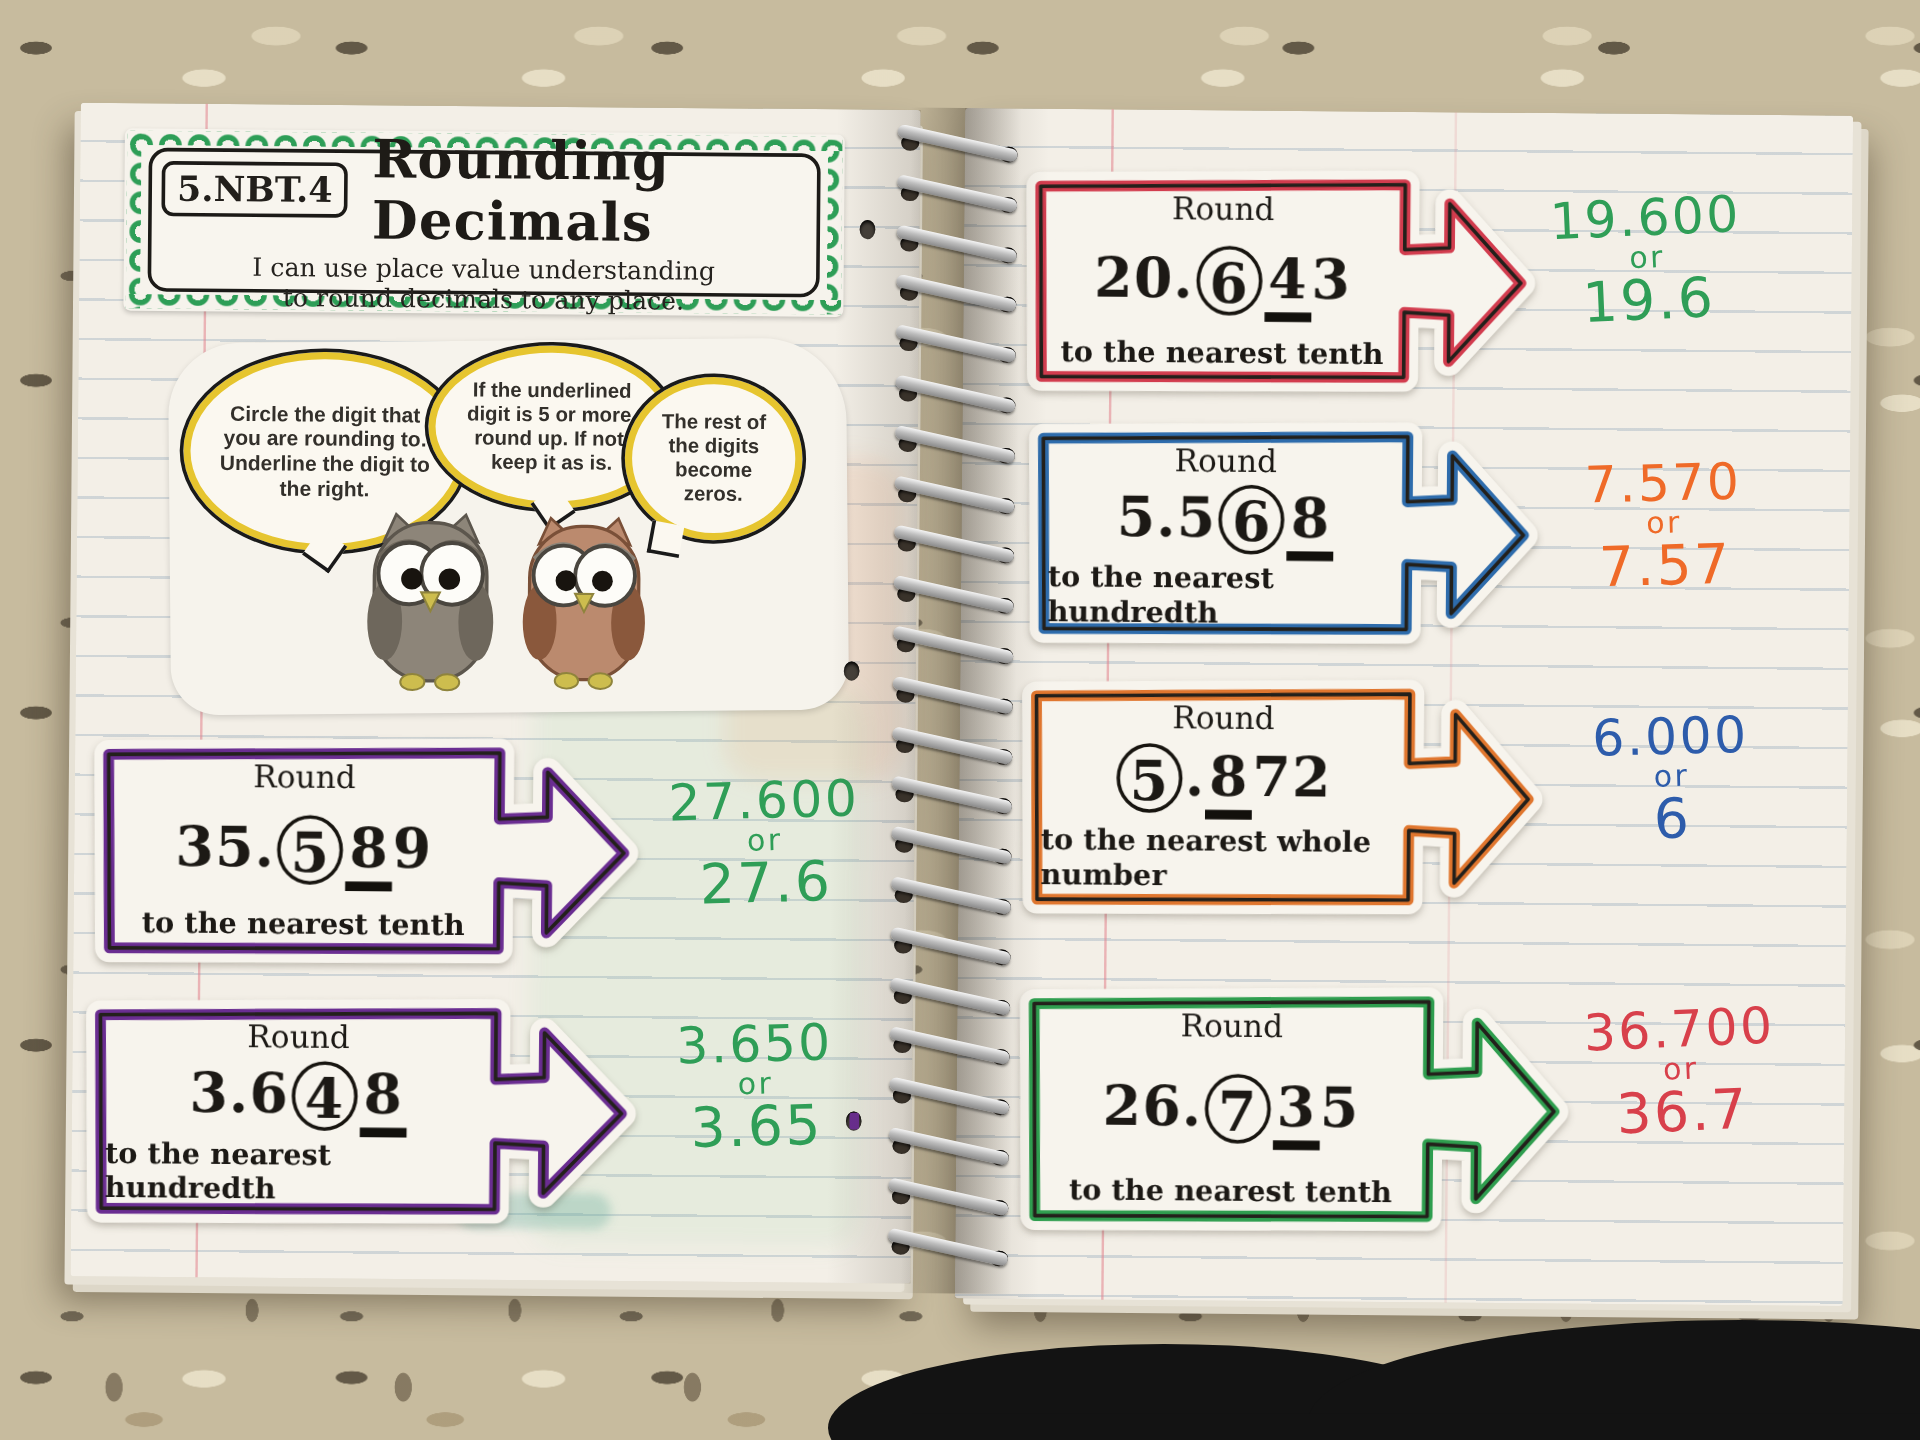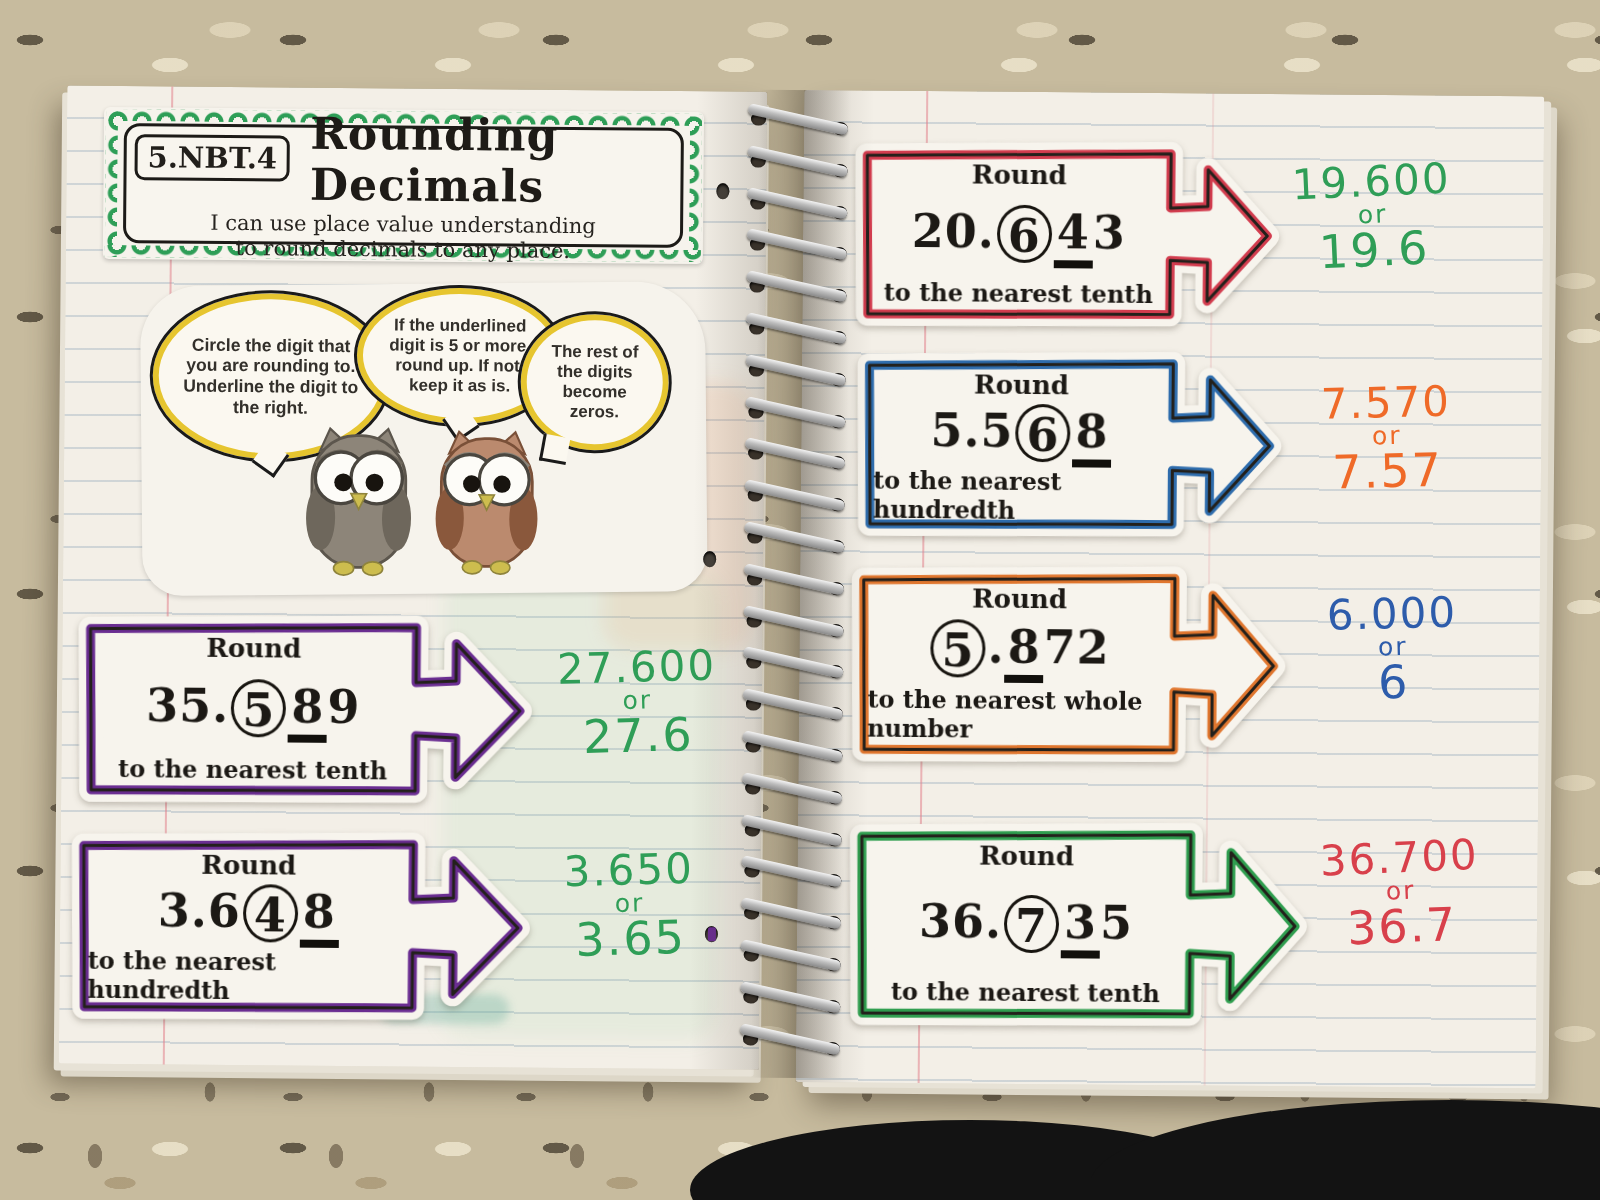--- a/index.html
+++ b/index.html
@@ -75,21 +75,21 @@
   #bubble-2::after{transform:rotate(55deg);left:44%;}
   #bubble-3::after{transform:rotate(100deg);left:14%;}
   .owl{position:absolute;}
 
   
   .arrow-card{position:absolute;filter:drop-shadow(0 3px 3px rgba(40,30,15,.25));}
   .arrow-card svg{position:absolute;inset:0;width:100%;height:100%;overflow:visible;}
   .card-body{position:absolute;left:2%;top:4%;width:73%;height:92%;display:flex;flex-direction:column;
       align-items:center;justify-content:space-between;padding:6px 2px;box-sizing:border-box;
       font-family:"DejaVu Serif", serif;color:#1c1915;}
-  .card-round{font-size:26px;font-weight:700;}
+  .card-round{font-size:26px;font-weight:400;}
   .card-number{font-size:46px;font-weight:700;letter-spacing:1px;display:flex;align-items:baseline;}
   .circled{display:inline-block;border:3px solid #17140f;border-radius:50%;padding:5px 8px 1px;margin:0 2px;line-height:1;transform:translateY(4px);}
   .underlined{display:inline-block;border-bottom:8px solid #12100c;padding:0 3px 1px;}
   .card-place{font-size:24px;font-weight:700;}
 
   
   .answer{position:absolute;display:flex;flex-direction:column;align-items:center;
       font-family:"DejaVu Sans", sans-serif;transform:rotate(-2.5deg);letter-spacing:2px;}
   .ans-long{font-size:42px;font-weight:500;}
   .ans-or{font-size:25px;font-weight:500;margin:-6px 0;}
@@ -305,21 +305,21 @@
 
   <div class="arrow-card" style="left: 58px; top: 735px; width: 444px; height: 194px;">
     <svg viewBox="0 0 440 180" preserveAspectRatio="none">
       <path d="M6,10 L332,6 L332,62 L372,60 L372,22 L436,90 L372,158 L372,118 L332,116 L332,172 L8,174 Z" fill="#f7f4ed" stroke="#f7f4ed" stroke-width="24" stroke-linejoin="round" vector-effect="non-scaling-stroke"></path>
       <path class="marker" d="M6,10 L332,6 L332,62 L372,60 L372,22 L436,90 L372,158 L372,118 L332,116 L332,172 L8,174 Z" fill="none" stroke-width="9" stroke-linejoin="round" vector-effect="non-scaling-stroke" style="stroke: rgb(47, 158, 79);"></path>
       <path d="M6,10 L332,6 L332,62 L372,60 L372,22 L436,90 L372,158 L372,118 L332,116 L332,172 L8,174 Z" fill="none" stroke="#23201b" stroke-width="3" stroke-linejoin="round" vector-effect="non-scaling-stroke"></path>
     </svg>
     <div class="card-body">
       <div class="card-round">Round</div>
       <div class="card-number">
-            <span>36.</span>
+            <span>26.</span>
             <span class="circled">7</span>
             <span></span>
             <span class="underlined">3</span>
             <span>5</span>
           </div>
       <div class="card-place">to the nearest tenth</div>
     </div>
   </div>
 
   <div class="answer" style="left: 496px; top: 738px; width: 215px; color: rgb(216, 64, 75); transform: rotate(-3deg);">

